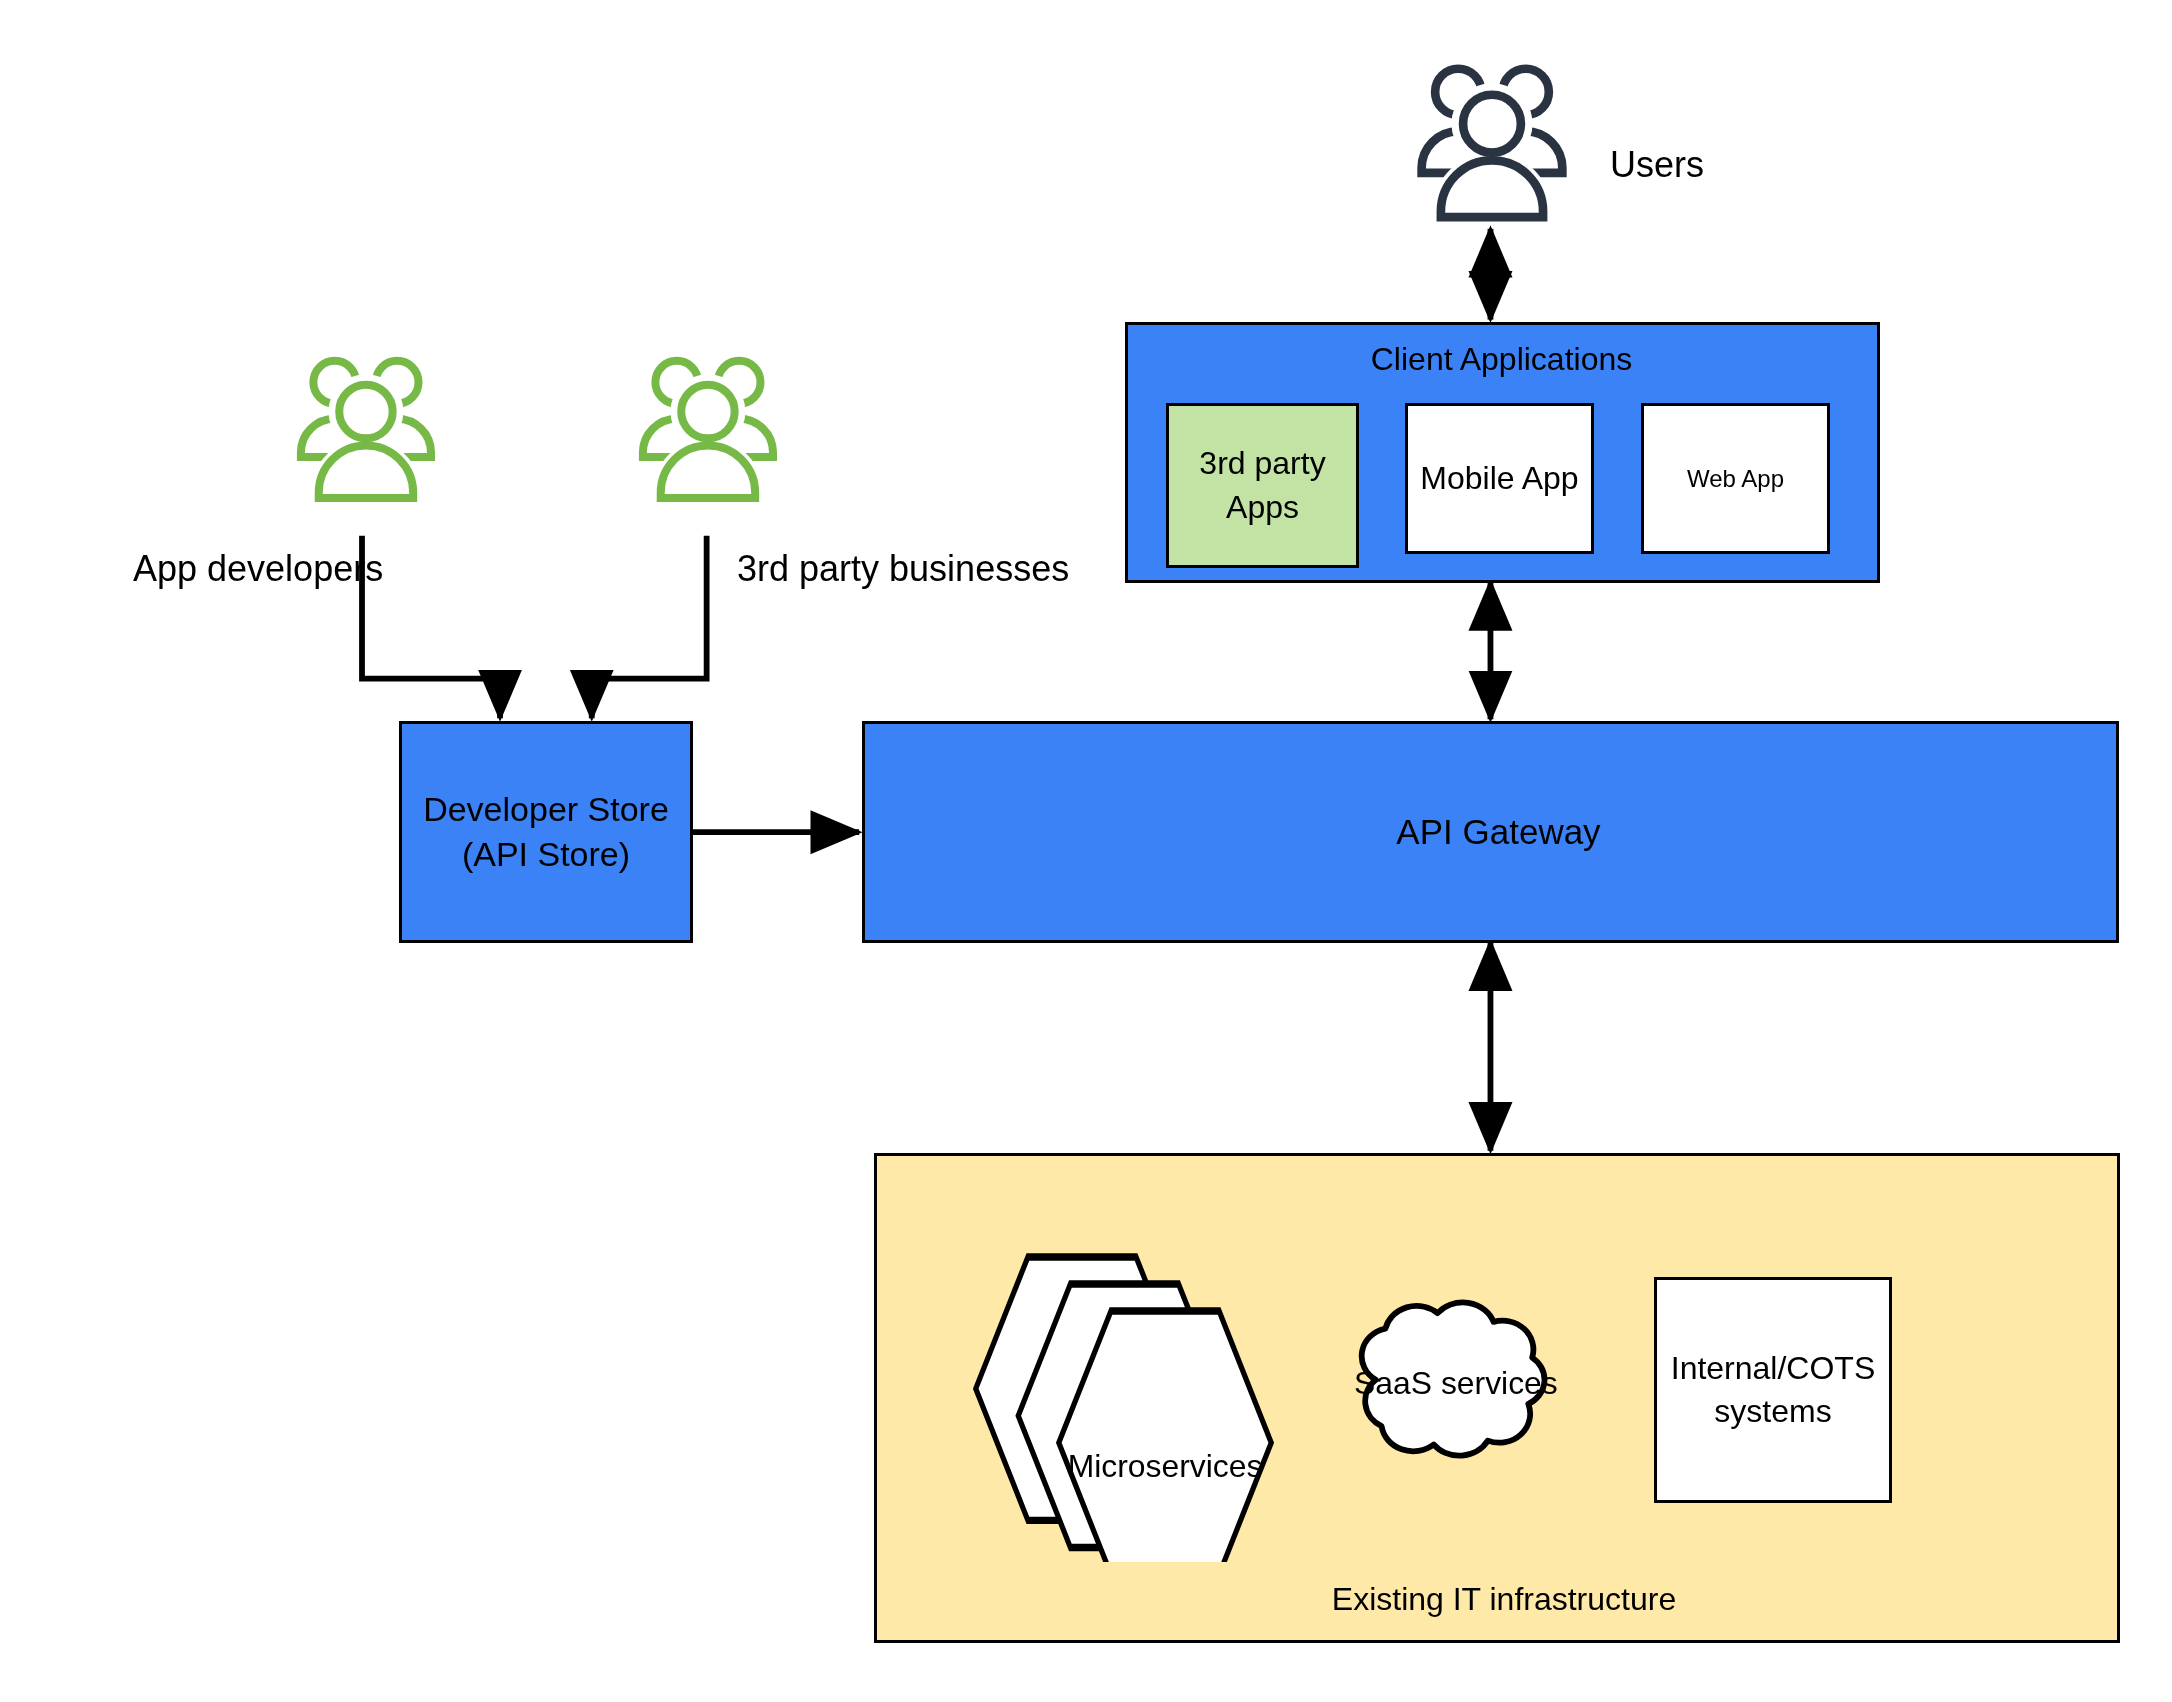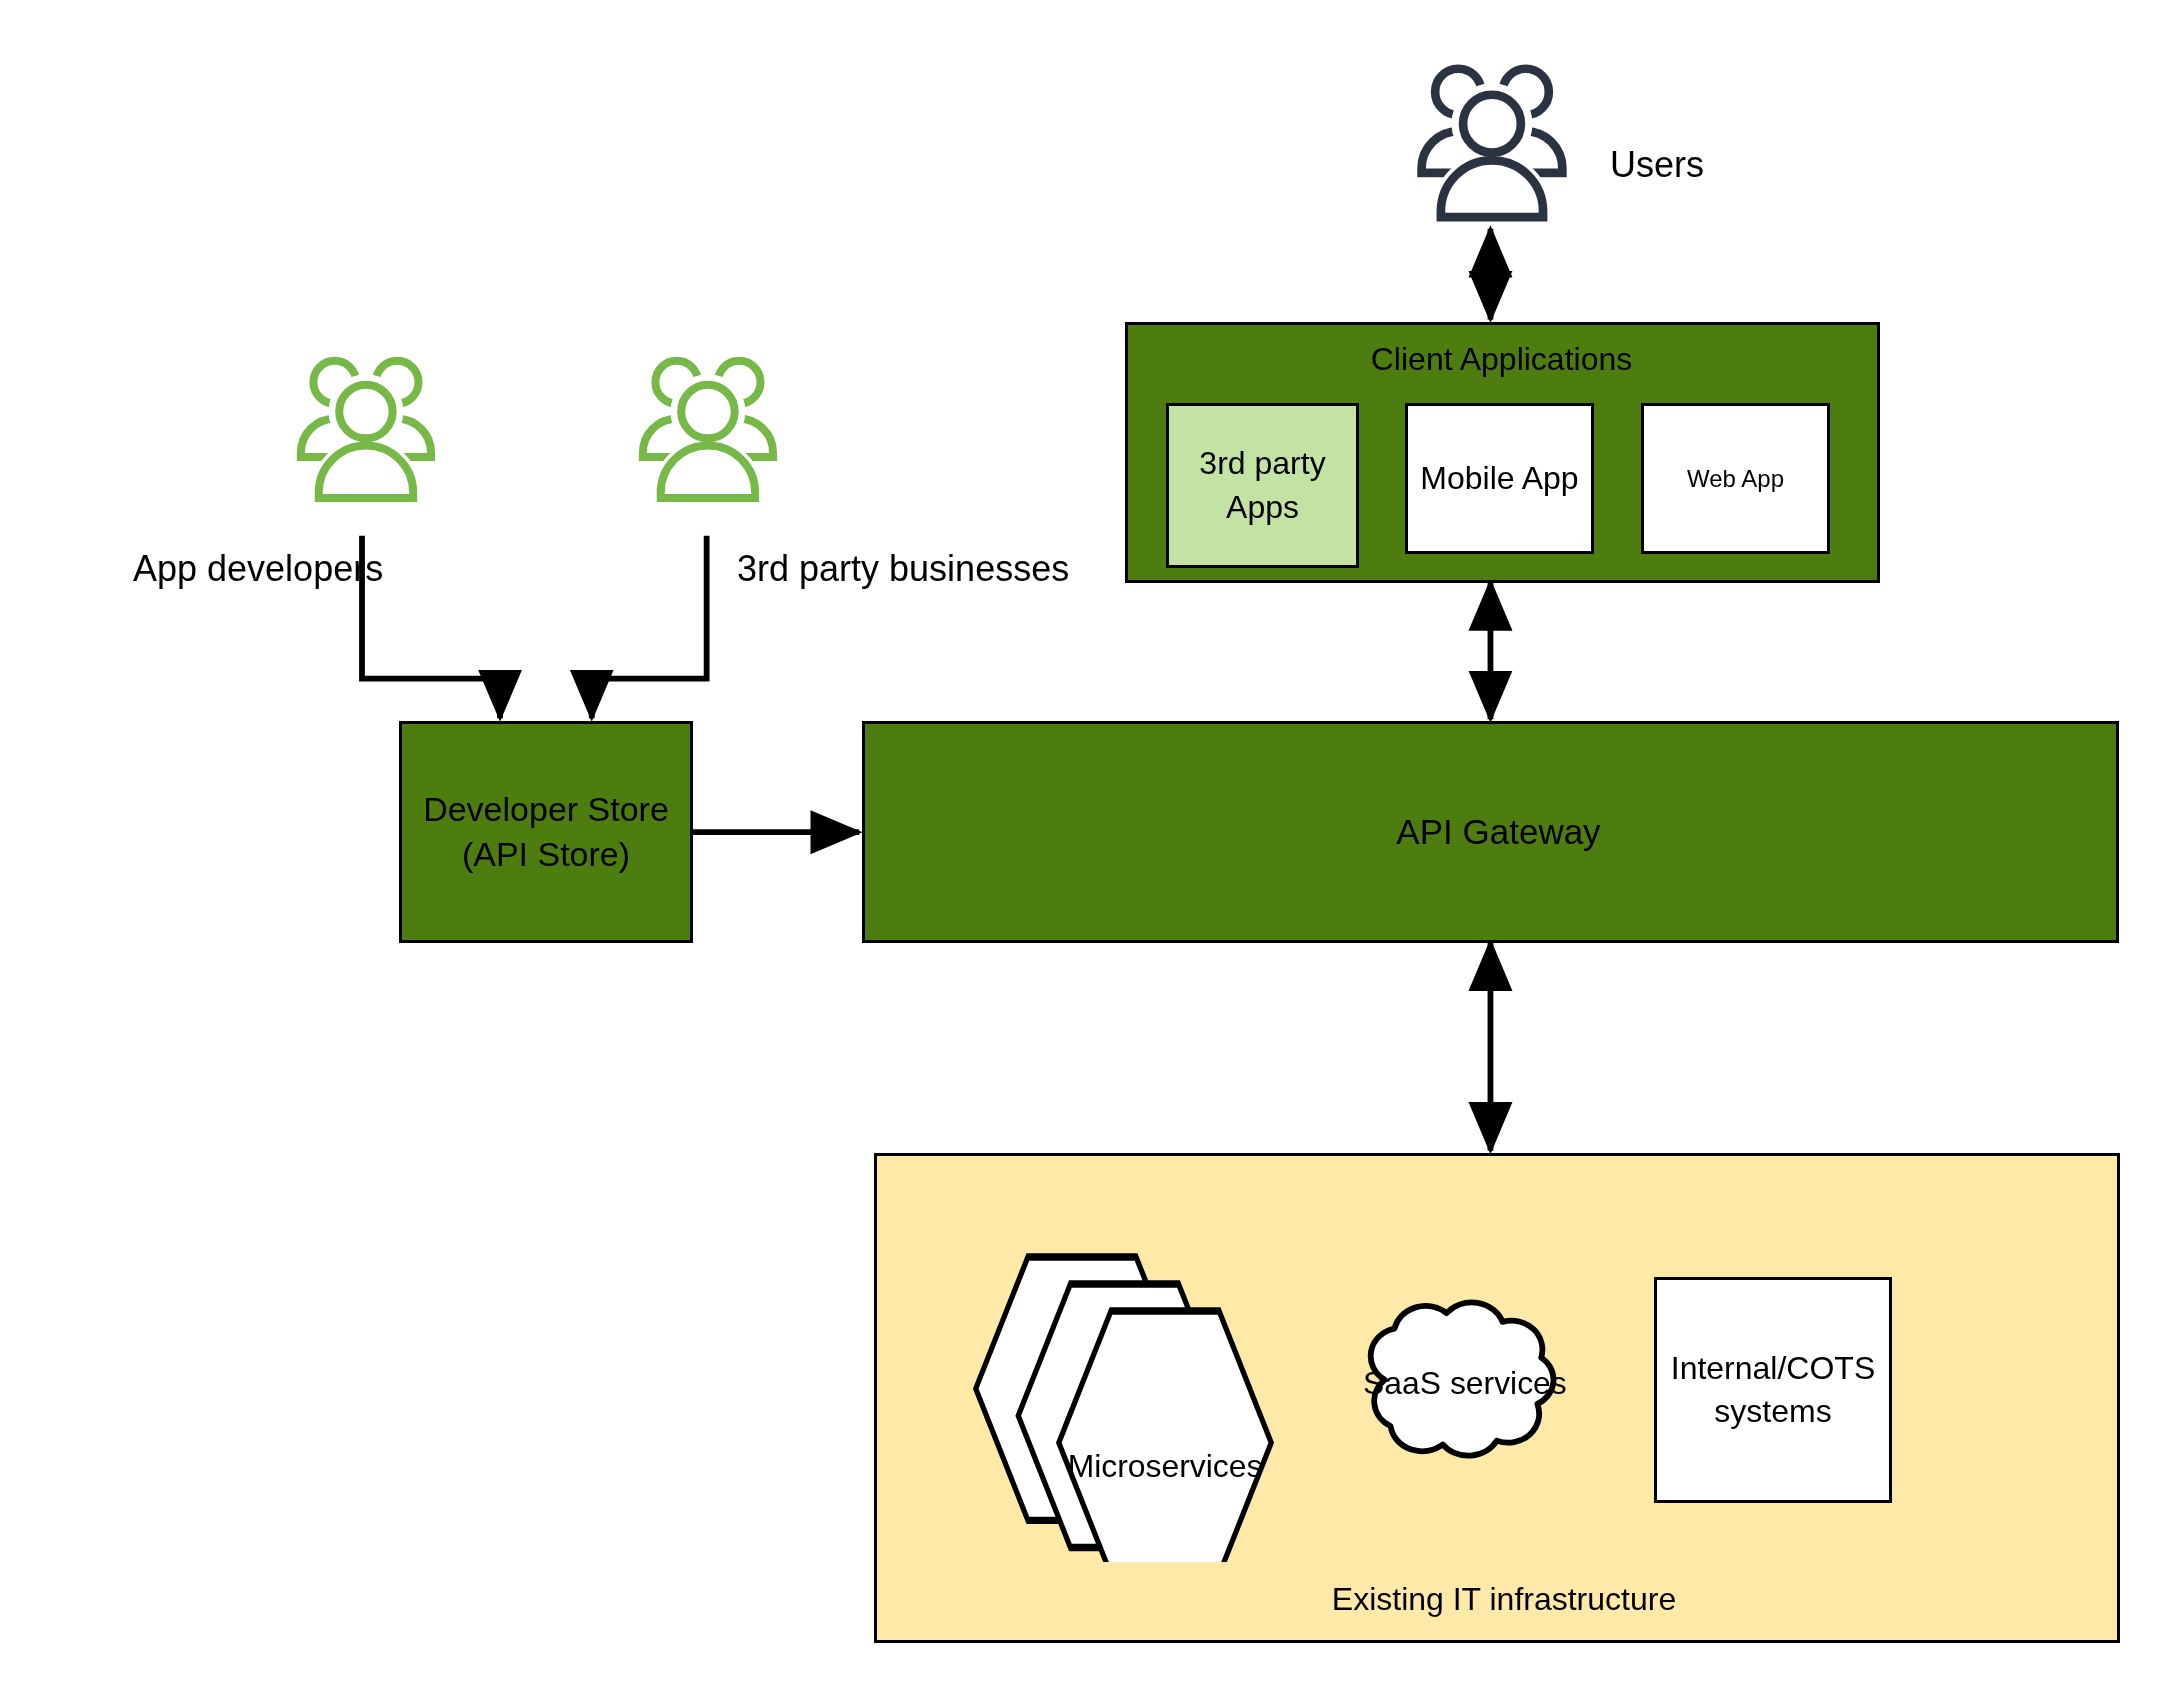--- a/index.html
+++ b/index.html
@@ -4,21 +4,21 @@
 <style>
   html,body{margin:0;padding:0;background:#ffffff;}
   body{font-family:"Liberation Sans", sans-serif;}
   #canvas{
     position:relative;
     width:2172px;height:1702px;
     background:#ffffff;
     overflow:hidden;
   }
   .box{position:absolute;box-sizing:border-box;border:3.9px solid #000000;}
-  .fill-blue{background:#4d7c0f;}
+  .fill-blue{background:#3b82f6;}
   .fill-green{background:#c2e3a4;}
   .fill-yellow{background:#ffe9a8;}
   .fill-white{background:#ffffff;}
   .lbl{
     position:absolute;
     color:#000000;
     font-family:"Liberation Sans", sans-serif;
     white-space:pre;
     line-height:1.30;
   }
@@ -145,21 +145,21 @@
 
     <div class="icon-wrap" style="left:35px;top:68px;width:367px;height:338px;">
       <svg viewBox="0 0 380 350" width="367" height="338">
         <polygon points="66,110 120,22 232,22 286,110 232,198 120,198" fill="#ffffff" stroke="#000000" stroke-width="5" transform="translate(0,0) scale(1.0,1.55)" style="transform-origin:0 0;"></polygon>
         <polygon points="110,110 164,22 276,22 330,110 276,198 164,198" fill="#ffffff" stroke="#000000" stroke-width="5" transform="translate(0,28) scale(1.0,1.55)" style="transform-origin:0 0;"></polygon>
         <polygon points="152,110 206,22 318,22 372,110 318,198 206,198" fill="#ffffff" stroke="#000000" stroke-width="5" transform="translate(0,56) scale(1.0,1.55)" style="transform-origin:0 0;"></polygon>
         <text x="262" y="262" text-anchor="middle" font-family="Liberation Sans, sans-serif" font-size="33" fill="#000000">Microservices</text>
       </svg>
     </div>
 
-    <div class="icon-wrap" style="left:446px;top:130px;width:280px;height:203px;">
+    <div class="icon-wrap" style="left:437px;top:130px;width:280px;height:203px;">
       <svg viewBox="0 0 290 210" width="280" height="203">
         <path d="M74 44
                  a33 30 0 0 1 54 -16
                  a34 31 0 0 1 58 9
                  a32 30 0 0 1 40 37
                  a30 28 0 0 1 -4 48
                  a32 30 0 0 1 -42 38
                  a34 31 0 0 1 -56 4
                  a33 30 0 0 1 -54 -19
                  a31 29 0 0 1 -6 -48

